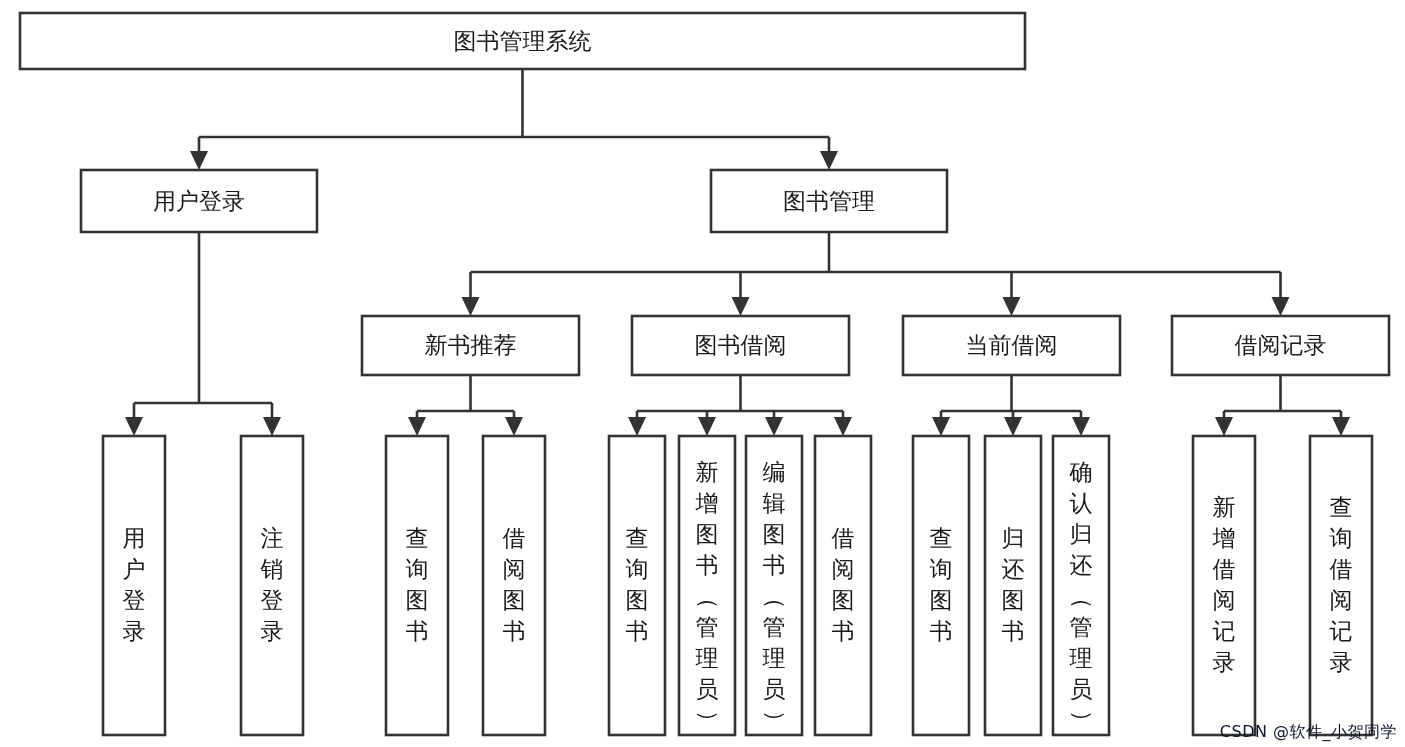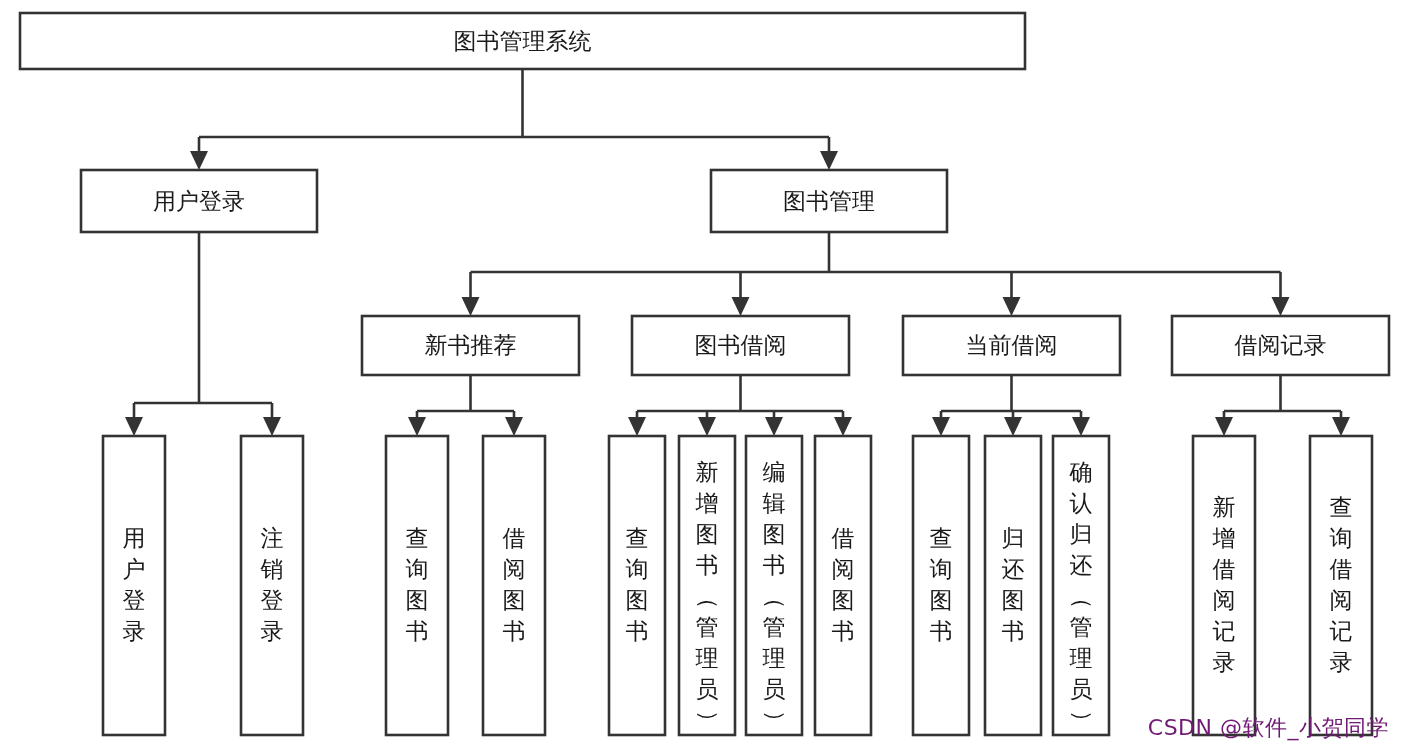--- a/index.html
+++ b/index.html
@@ -47,25 +47,25 @@
   }
   .leaf-label-char {
     fill: #1a1a1a;
     font-family: "DejaVu Sans", "Liberation Sans", sans-serif;
     font-size: 23px;
     text-anchor: middle;
     dominant-baseline: middle;
   }
   .watermark {
     position: absolute;
-    right: 16px;
+    right: 8px;
     bottom: 4px;
     font-family: "DejaVu Sans", "Liberation Sans", sans-serif;
-    font-size: 22px;
-    color: #701a75;
+    font-size: 16px;
+    color: #0f172a;
     white-space: nowrap;
     letter-spacing: 0.5px;
     pointer-events: none;
   }
 </style>
 </head>
 <body>
 
 <div id="diagram-root">
   <svg id="flowchart" viewBox="0 0 1405 747">

